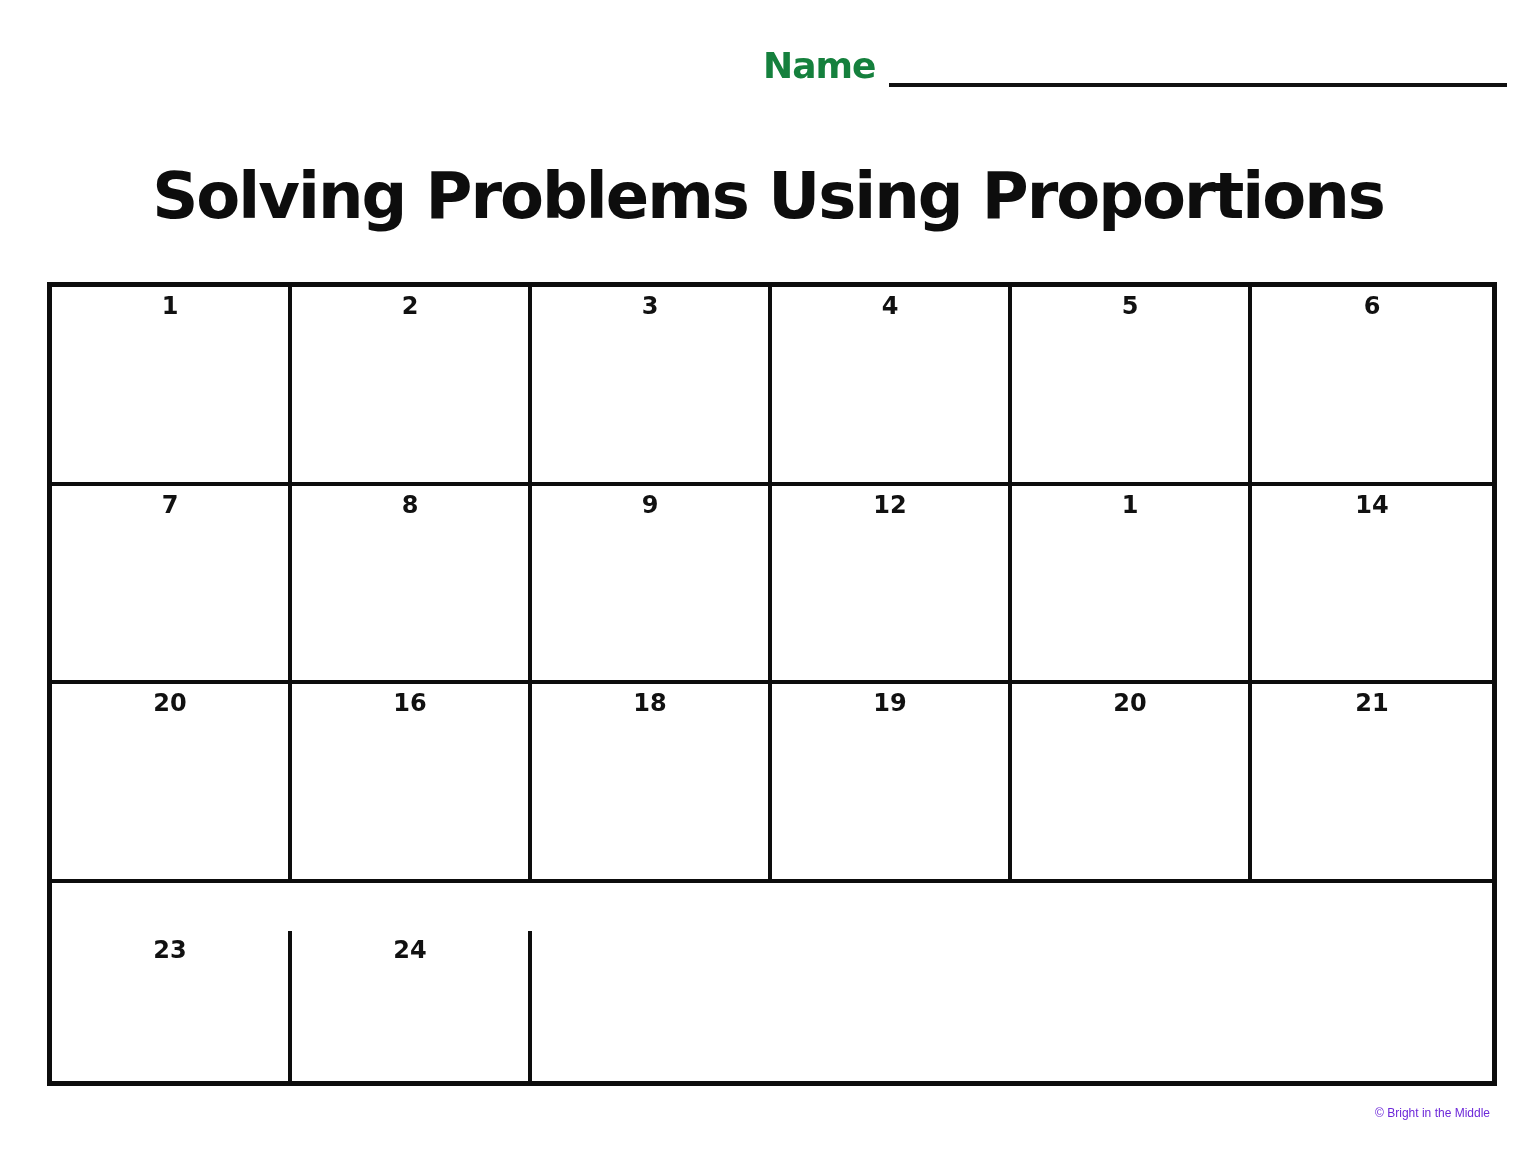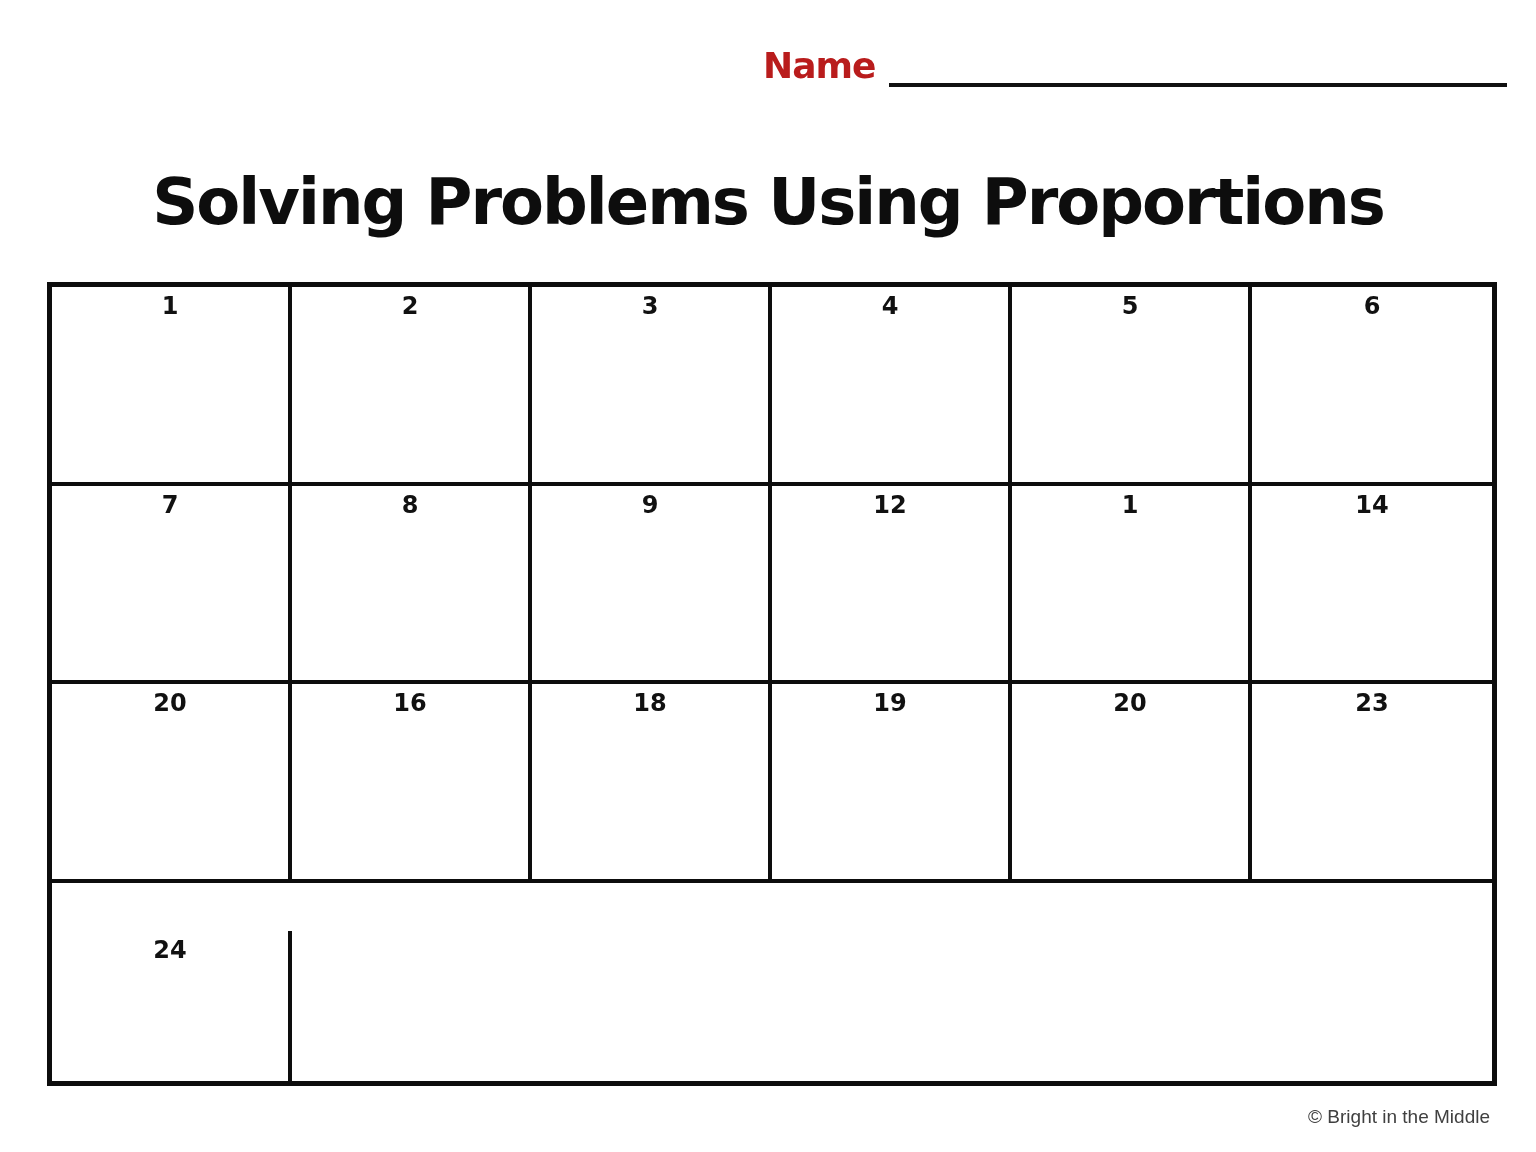--- a/index.html
+++ b/index.html
@@ -21,36 +21,36 @@
   .name-row {
     position: absolute;
     left: 763px;
     top: 44px;
     display: flex;
     align-items: flex-end;
   }
   .name-label {
     font-size: 36px;
     font-weight: bold;
-    color: #b91c1c;
+    color: #15803d;
     letter-spacing: -1px;
     line-height: 1.2;
   }
   .name-line {
     display: inline-block;
     width: 618px;
     height: 40px;
     margin-left: 14px;
     border-bottom: 4px solid #111111;
   }
 
   
   .title {
     position: absolute;
-    top: 158px;
+    top: 152px;
     left: 0;
     width: 1536px;
     text-align: center;
     font-size: 64px;
     font-weight: bold;
     letter-spacing: -2px;
     color: #0d0d0d;
     line-height: 1.4;
     white-space: nowrap;
   }
@@ -83,22 +83,22 @@
     font-weight: bold;
     color: #111111;
     line-height: 1;
   }
 
   
   .footer {
     position: absolute;
     right: 46px;
     top: 1106px;
-    font-size: 19px;
-    color: #404040;
+    font-size: 12px;
+    color: #6d28d9;
     font-family: "Liberation Sans", sans-serif;
   }
 </style>
 </head>
 <body>
 
 <div class="page">
 
   <div class="name-row">
     <span class="name-label">Name</span>
@@ -153,20 +153,23 @@
     <div class="cell">
         <span class="cell-num">18</span>
       </div>
     <div class="cell">
         <span class="cell-num">19</span>
       </div>
     <div class="cell">
         <span class="cell-num">20</span>
       </div>
     <div class="cell">
+        <span class="cell-num">21</span>
+      </div>
+    <div class="cell">
         <span class="cell-num">23</span>
       </div>
     <div class="cell">
         <span class="cell-num">24</span>
       </div>
   </div>
 
   <div class="footer">© Bright in the Middle</div>
 
 </div>

